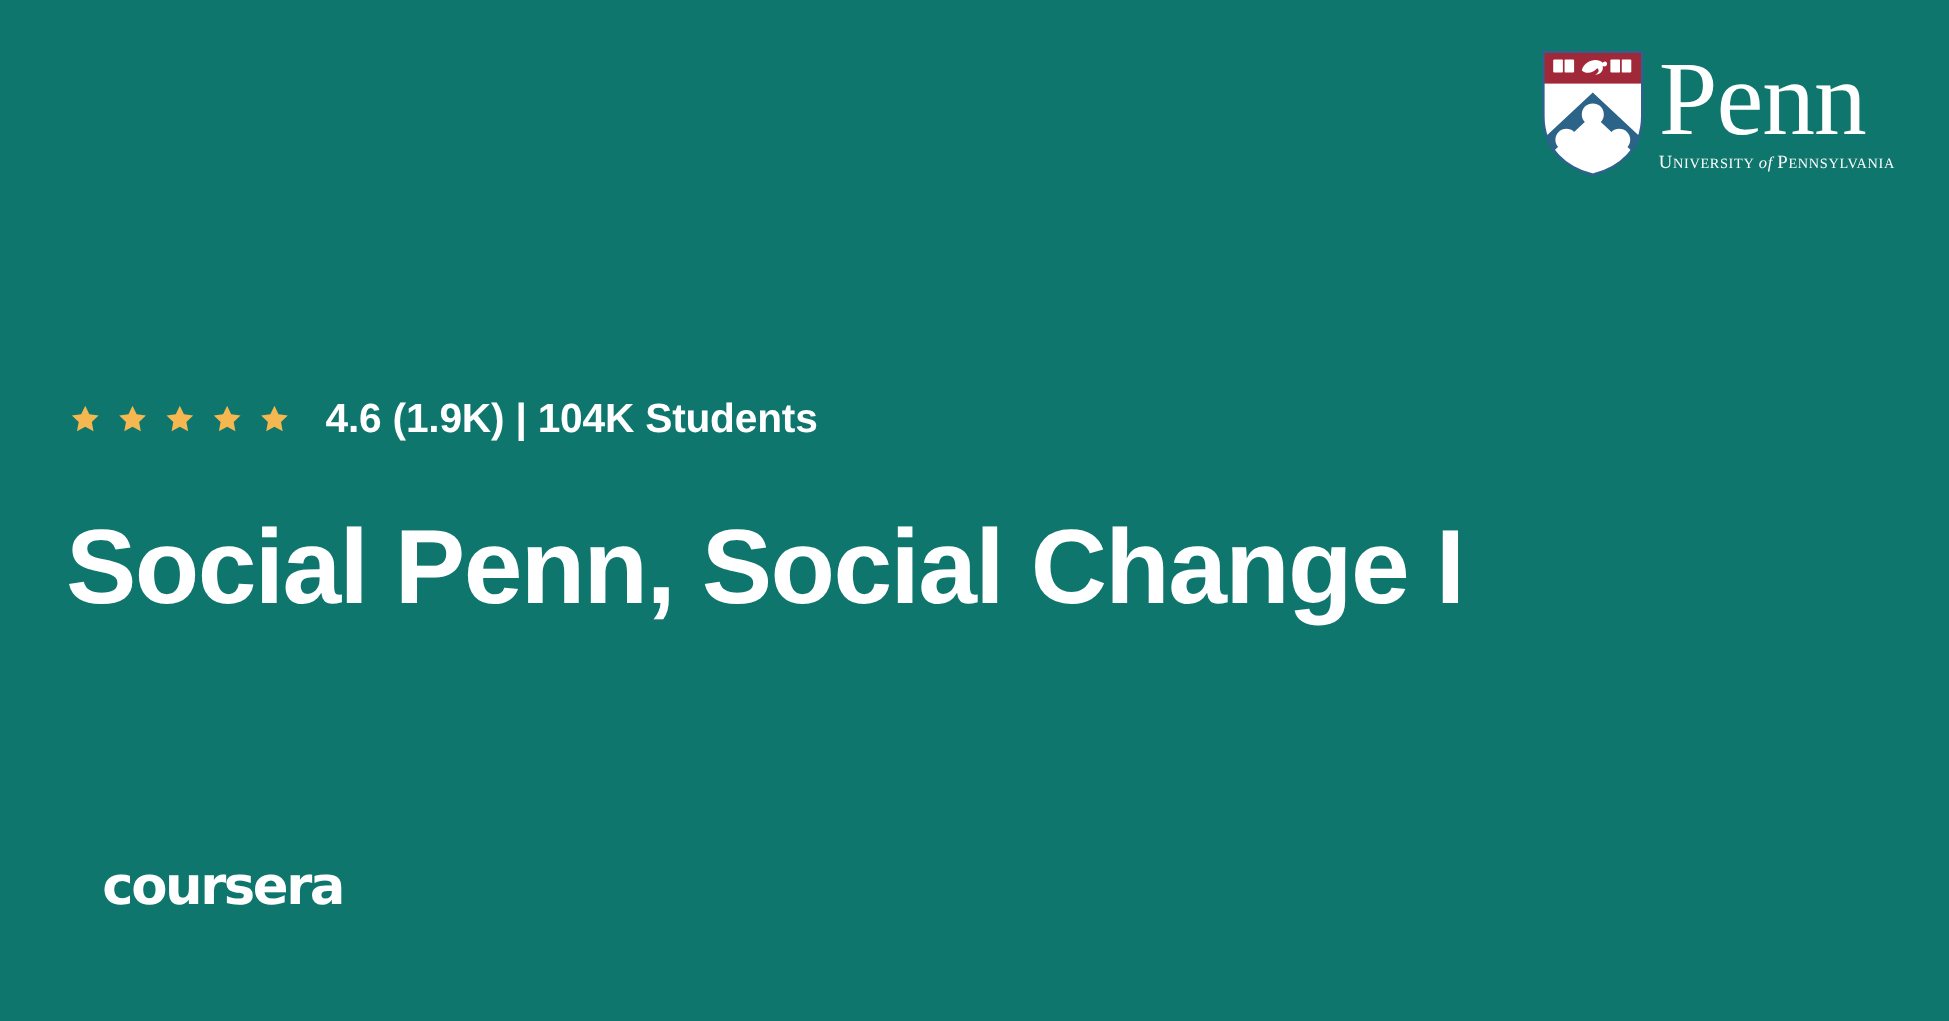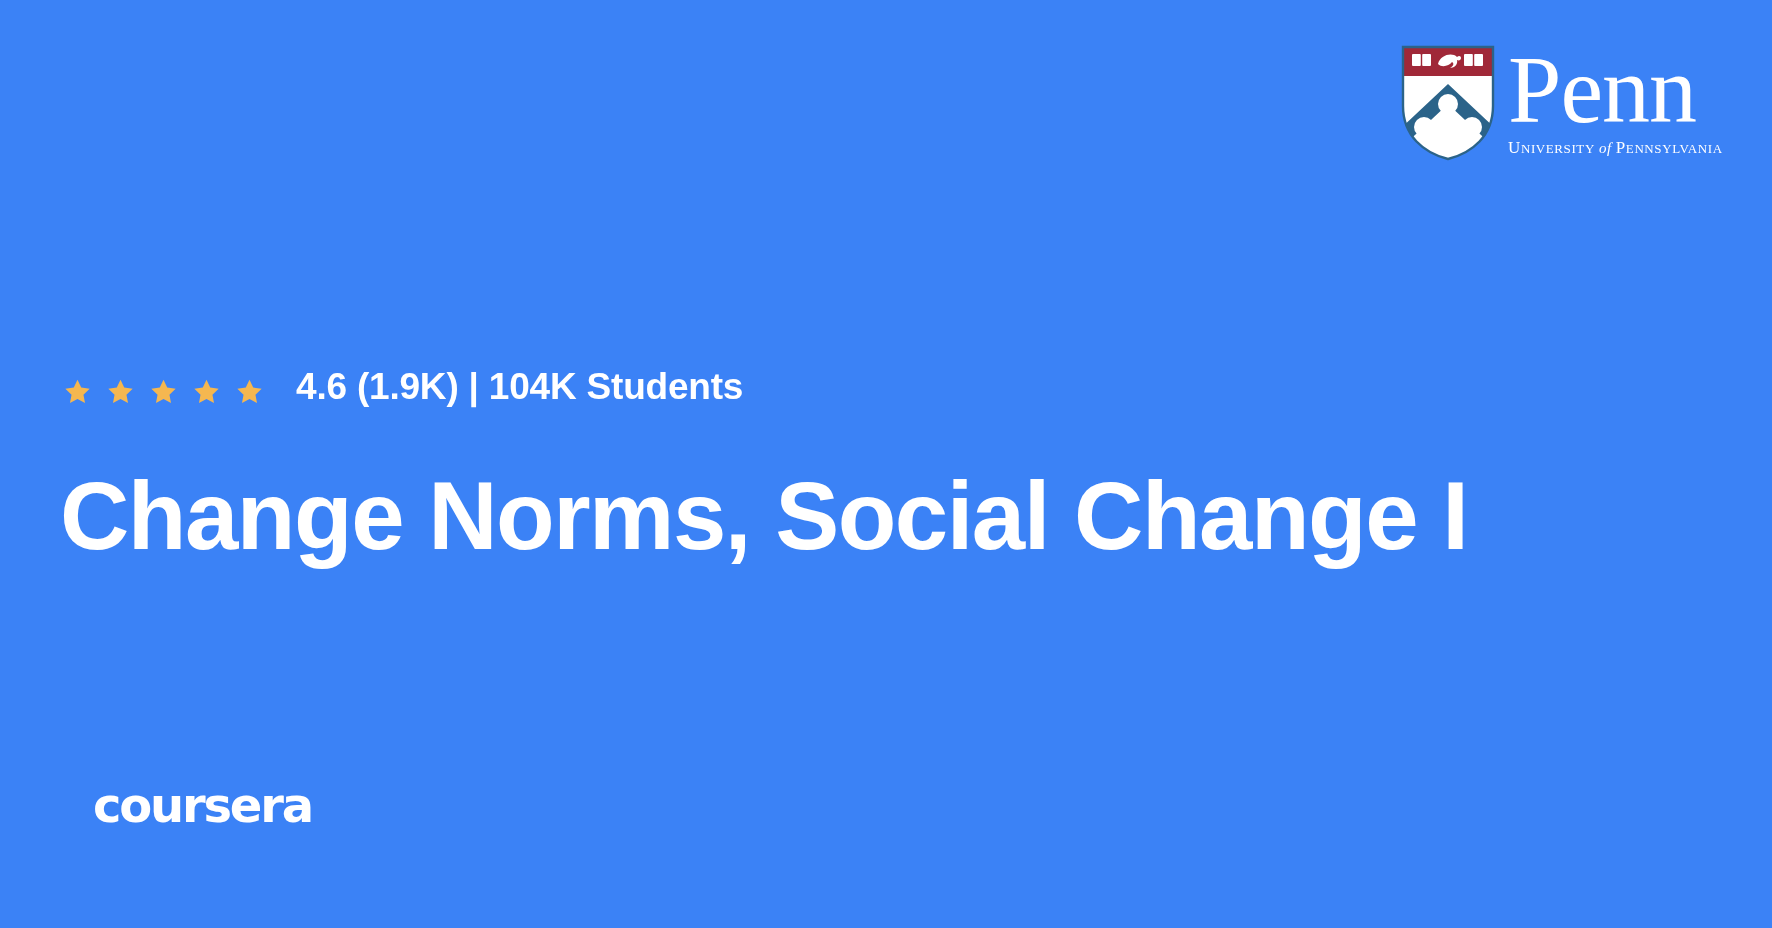--- a/index.html
+++ b/index.html
@@ -12,21 +12,21 @@
     height: 928px;
     overflow: hidden;
     font-family: "Liberation Sans", sans-serif;
     background: #04266d;
   }
 
   #banner {
     position: relative;
     width: 1772px;
     height: 928px;
-    background: #3b82f6;
+    background: #0f766e;
     overflow: hidden;
   }
 
   
   #partner-logo {
     position: absolute;
     top: 44px;
     right: 32px;
     display: flex;
     align-items: flex-start;
@@ -55,21 +55,21 @@
     width: 232px;
     margin-top: -4px;
   }
 
   
   #rating-row {
     position: absolute;
     left: 64px;
     top: 355px;
     display: flex;
-    align-items: flex-end;
+    align-items: center;
     height: 50px;
   }
   #stars {
     display: flex;
     align-items: center;
     gap: 16px;
   }
   .star-icon {
     width: 27px;
     height: 27px;
@@ -181,21 +181,21 @@
       <svg class="star-icon" viewBox="0 0 24 24">
         <polygon points="12,1.6 15.3,8.5 22.8,9.5 17.3,14.8 18.7,22.3 12,18.7 5.3,22.3 6.7,14.8 1.2,9.5 8.7,8.5" fill="#f5b750"></polygon>
       </svg>
       <svg class="star-icon" viewBox="0 0 24 24">
         <polygon points="12,1.6 15.3,8.5 22.8,9.5 17.3,14.8 18.7,22.3 12,18.7 5.3,22.3 6.7,14.8 1.2,9.5 8.7,8.5" fill="#f5b750"></polygon>
       </svg>
     </div>
     <div id="rating-text">4.6 (1.9K) | 104K Students</div>
   </div>
 
-  <h1 id="course-title">Change Norms, Social Change I</h1>
+  <h1 id="course-title">Social Penn, Social Change I</h1>
 
   <div id="brand-logo">
     <svg viewBox="0 0 262 52">
       <text x="0" y="40" font-family="'DejaVu Sans', sans-serif" font-size="48" font-weight="bold" fill="#ffffff" letter-spacing="-2.2">coursera</text>
     </svg>
   </div>
 
 </div>
 
 </body></html>

